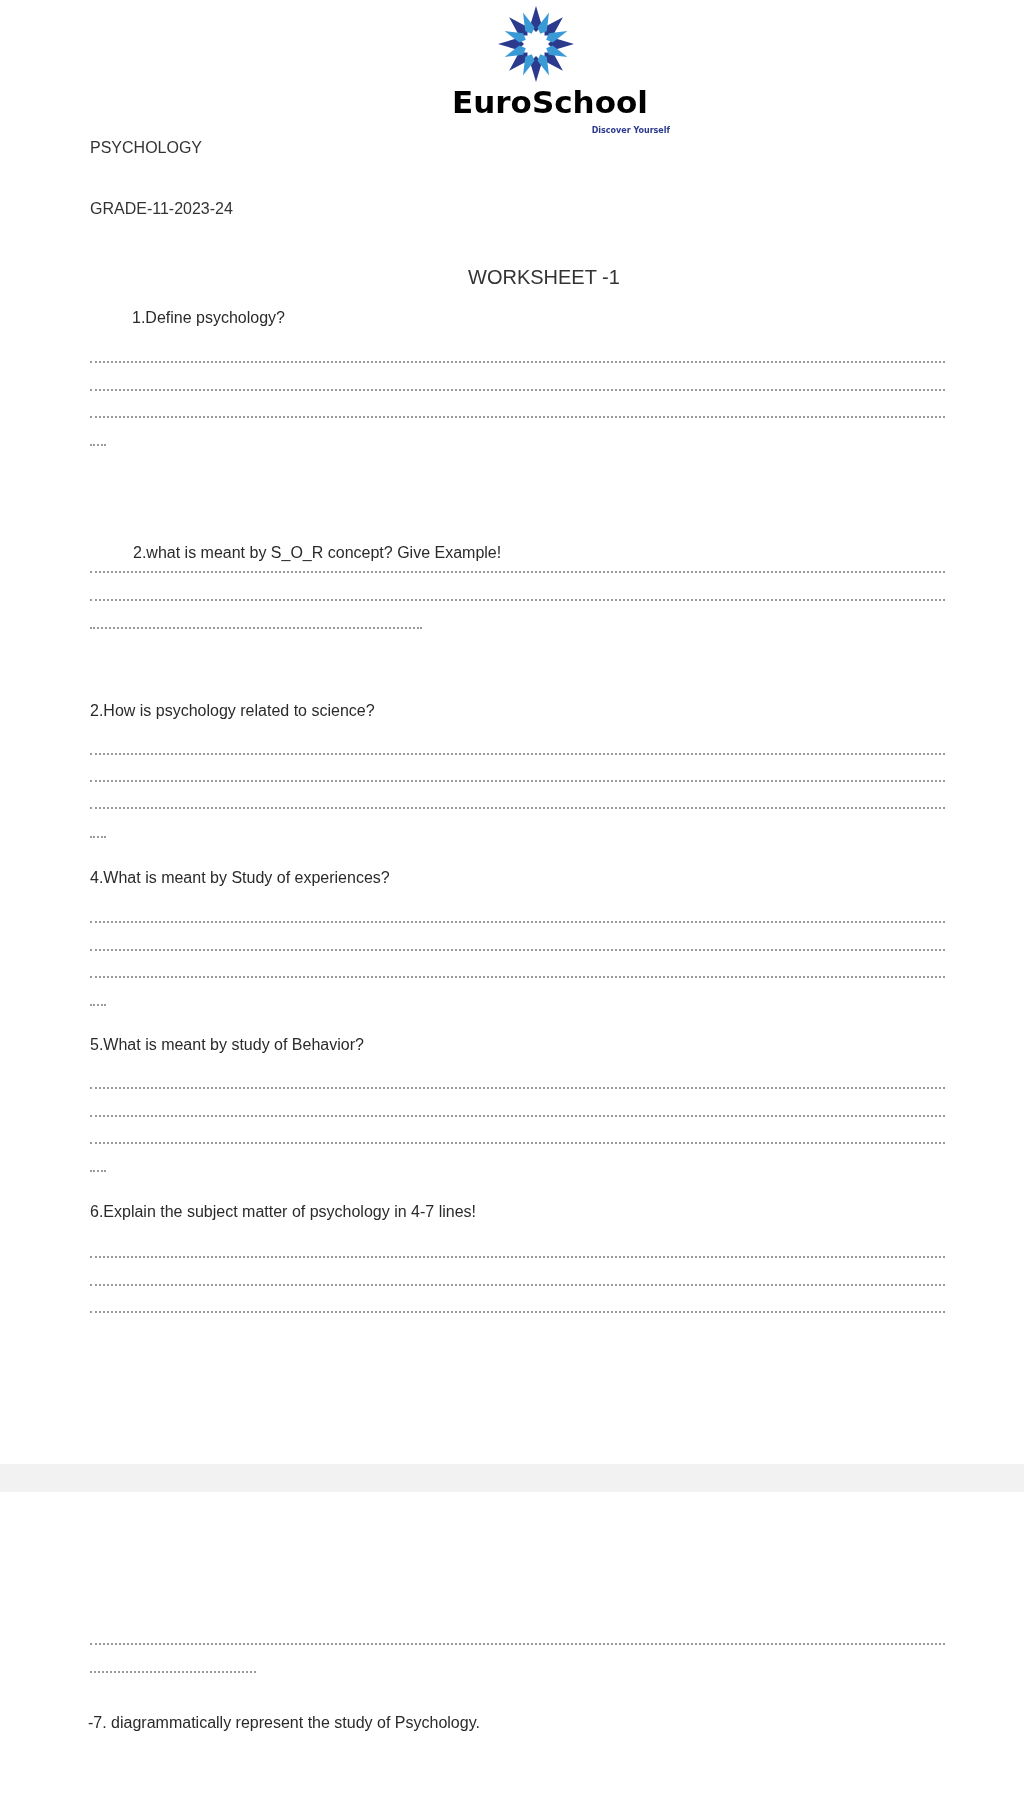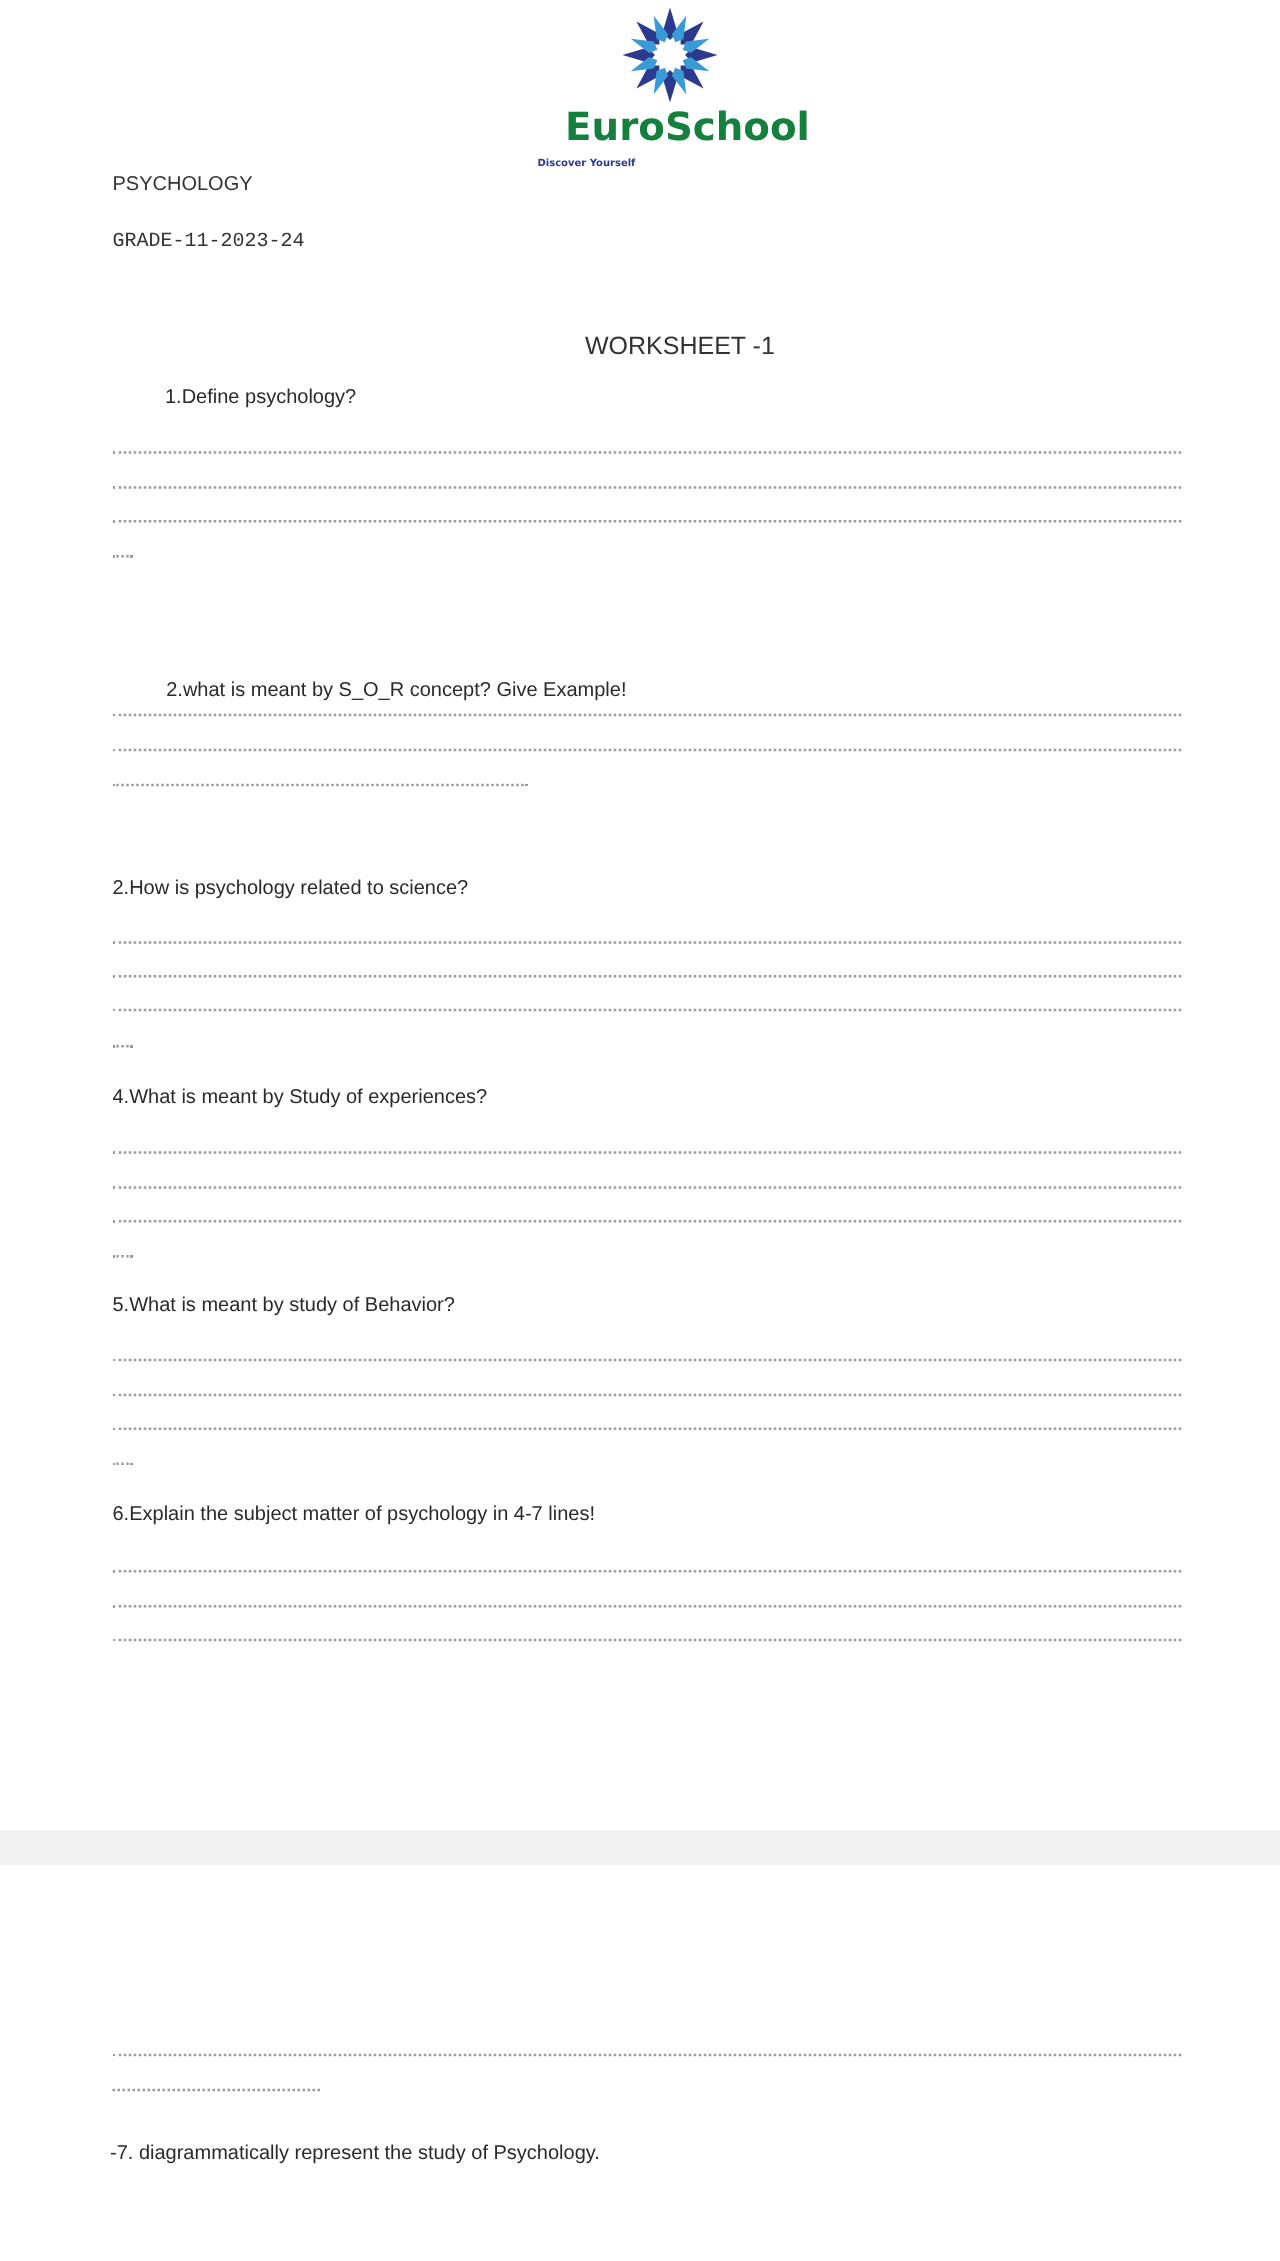--- a/index.html
+++ b/index.html
@@ -3,22 +3,22 @@
 <meta charset="utf-8">
 <style>
   html, body { margin:0; padding:0; background:#ffffff; }
   body { width:1024px; height:1809px; position:relative; overflow:hidden;
          font-family:"Liberation Sans", sans-serif; color:#2a2a2a; }
   .abs { position:absolute; }
   .logo { left:430px; top:4px; width:240px; height:130px; }
   .logo-mark { position:absolute; left:66px; top:0; width:80px; height:80px; }
   .logo-name { position:absolute; left:0; top:80px; width:240px; text-align:center;
                font-family:"DejaVu Sans", sans-serif; font-weight:bold; font-size:31px;
-               color:#15803d; letter-spacing:0px; }
-  .logo-tag { position:absolute; left:0; top:122px; width:240px; text-align:left;
+               color:#000000; letter-spacing:0px; }
+  .logo-tag { position:absolute; left:0; top:122px; width:240px; text-align:right;
               font-family:"DejaVu Sans", sans-serif; font-weight:bold; font-size:8px;
               color:#2b3a8c; }
   .hdr { left:90px; font-size:16px; color:#333; }
   .ws-title { left:468px; top:266px; font-size:20px; color:#333; }
   .q { left:90px; font-size:16px; color:#2a2a2a; }
   .line { left:90px; height:0; border-top:2px dotted #9a9a9a; }
   .full { width:855px; }
   .stub { width:16px; }
   .page-gap { left:0; top:1464px; width:1024px; height:28px; background:#f2f2f2; }
 </style>
@@ -49,21 +49,21 @@
         <polygon points="0,-34 5,-16 0,-11 -5,-16" transform="rotate(337.5)"></polygon>
       </g>
       <circle r="9" fill="#ffffff"></circle>
     </g>
   </svg>
   <div class="logo-name">EuroSchool</div>
   <div class="logo-tag">Discover Yourself</div>
 </div>
 
 <div class="abs hdr" style="top:139px;">PSYCHOLOGY</div>
-<div class="abs hdr" style="top:184px;font-family:Liberation Mono, monospace;">GRADE-11-2023-24</div>
+<div class="abs hdr" style="top:200px;">GRADE-11-2023-24</div>
 <div class="abs ws-title">WORKSHEET -1</div>
 
 <div class="abs q" style="top:309px;margin-left:42px;">1.Define psychology?</div>
 <div class="abs line full" style="top:361px;"></div>
 <div class="abs line full" style="top:389px;"></div>
 <div class="abs line full" style="top:416px;"></div>
 <div class="abs line stub" style="top:444px;"></div>
 
 <div class="abs q" style="top:544px;margin-left:43px;">2.what is meant by S_O_R concept? Give Example!</div>
 <div class="abs line full" style="top:571px;"></div>

